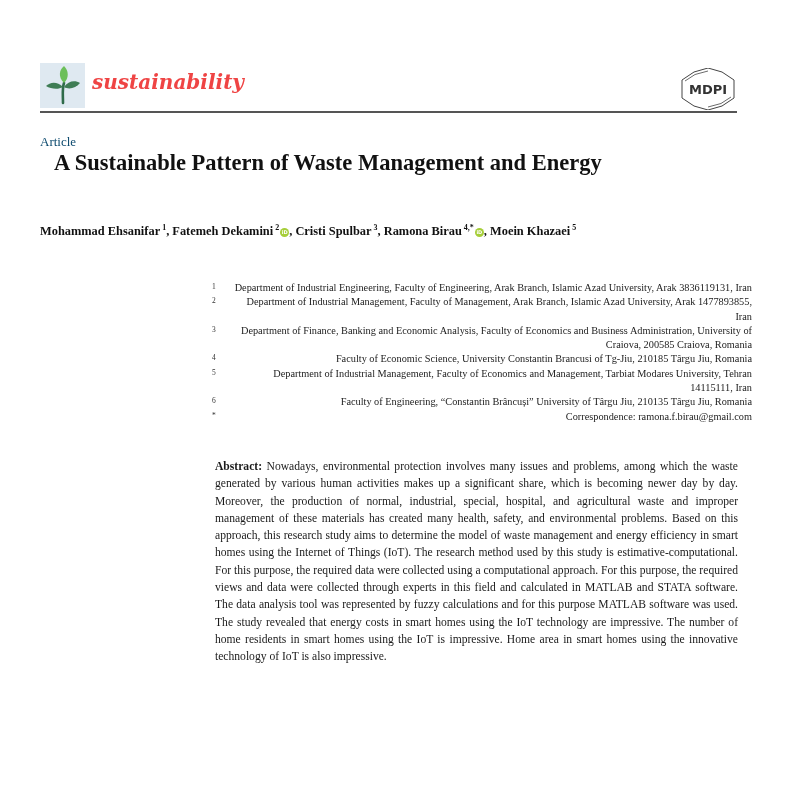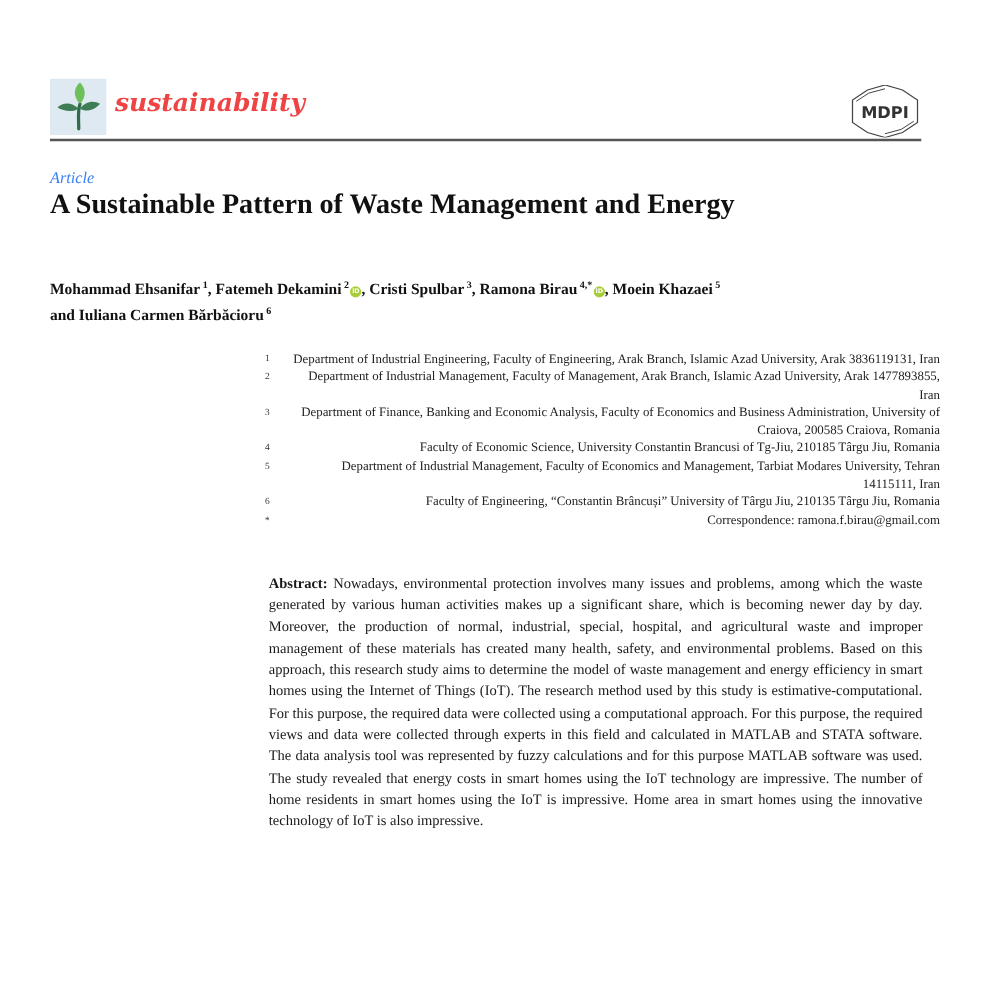--- a/index.html
+++ b/index.html
@@ -2,22 +2,22 @@
 <html><head>
 <meta charset="utf-8">
 <style>
   html, body { margin:0; padding:0; background:#ffffff; }
   body { width:785px; height:785px; position:relative; overflow:hidden; font-family:"Liberation Serif", "DejaVu Serif", serif; color:#1a1a1a; }
   .abs { position:absolute; }
   .logo-box { left:40px; top:63px; width:45px; height:45px; background:#dfe9f1; }
   .journal-name { left:92px; top:70px; font-family:"DejaVu Serif", serif; font-style:italic; font-weight:bold; font-size:20px; color:#ef4444; letter-spacing:0px; }
   .mdpi { left:680px; top:68px; width:56px; height:42px; }
   .rule { left:40px; top:111px; width:697px; height:2px; background:#555; }
-  .article-type { left:40px; top:134px; font-style:italic; font-size:13px; color:#3b82f6; }
-  .title { left:40px; top:150px; width:720px; font-weight:bold; font-size:22.5px; line-height:25px; color:#111; }
+  .article-type { left:40px; top:134px; font-size:13px; color:#0c4a6e; }
+  .title { left:54px; top:150px; width:720px; font-weight:bold; font-size:22.5px; line-height:25px; color:#111; }
   .authors { left:40px; top:219px; width:720px; font-weight:bold; font-size:12.4px; line-height:17px; color:#111; }
   .authors sup { font-size:8px; vertical-align:5px; margin-left:2px; }
   .orcid { display:inline-block; width:9px; height:9px; border-radius:50%; background:#a6ce39; color:#fff; font-size:5px; line-height:9px; text-align:center; vertical-align:1px; margin-left:1px; font-family:"DejaVu Sans", sans-serif; font-weight:bold; }
   .affils { left:212px; top:281px; width:540px; font-size:10.3px; line-height:14.3px; color:#222; }
   .affil { display:flex; }
   .affil-num { width:20px; flex:none; font-size:7.5px; line-height:12px; color:#333; }
   .affil-text { flex:1;text-align:right; }
   .abstract { left:215px; top:458px; width:523px; font-size:11.6px; line-height:17.3px; text-align:justify; color:#1a1a1a; }
   .abstract b { font-weight:bold;margin-top:48px; }
 </style>
@@ -48,23 +48,20 @@
 <div class="abs article-type">Article</div>
 
 <div class="abs title">
   <div>A Sustainable Pattern of Waste Management and Energy</div>
 </div>
 
 <div class="abs authors">
   <div>
     <span>Mohammad Ehsanifar</span><sup>1</sup><span>, </span><span>Fatemeh Dekamini</span><sup>2</sup><span class="orcid">iD</span><span>, </span><span>Cristi Spulbar</span><sup>3</sup><span>, </span><span>Ramona Birau</span><sup>4,*</sup><span class="orcid">iD</span><span>, </span><span>Moein Khazaei</span><sup>5</sup>
   </div>
-  <div>
-    <span>and Iuliana Carmen Bărbăcioru</span><sup>6</sup>
-  </div>
 </div>
 
 <div class="abs affils">
   <div class="affil">
     <span class="affil-num">1</span>
     <span class="affil-text">Department of Industrial Engineering, Faculty of Engineering, Arak Branch, Islamic Azad University, Arak 3836119131, Iran</span>
   </div>
   <div class="affil">
     <span class="affil-num">2</span>
     <span class="affil-text">Department of Industrial Management, Faculty of Management, Arak Branch, Islamic Azad University, Arak 1477893855, Iran</span>

